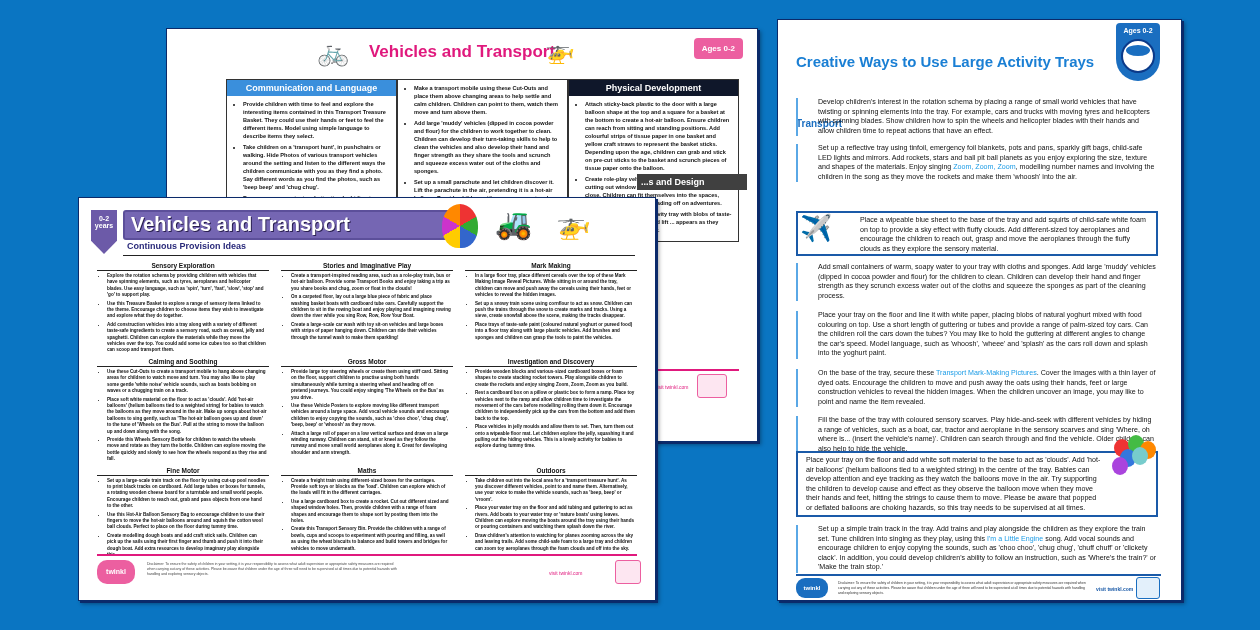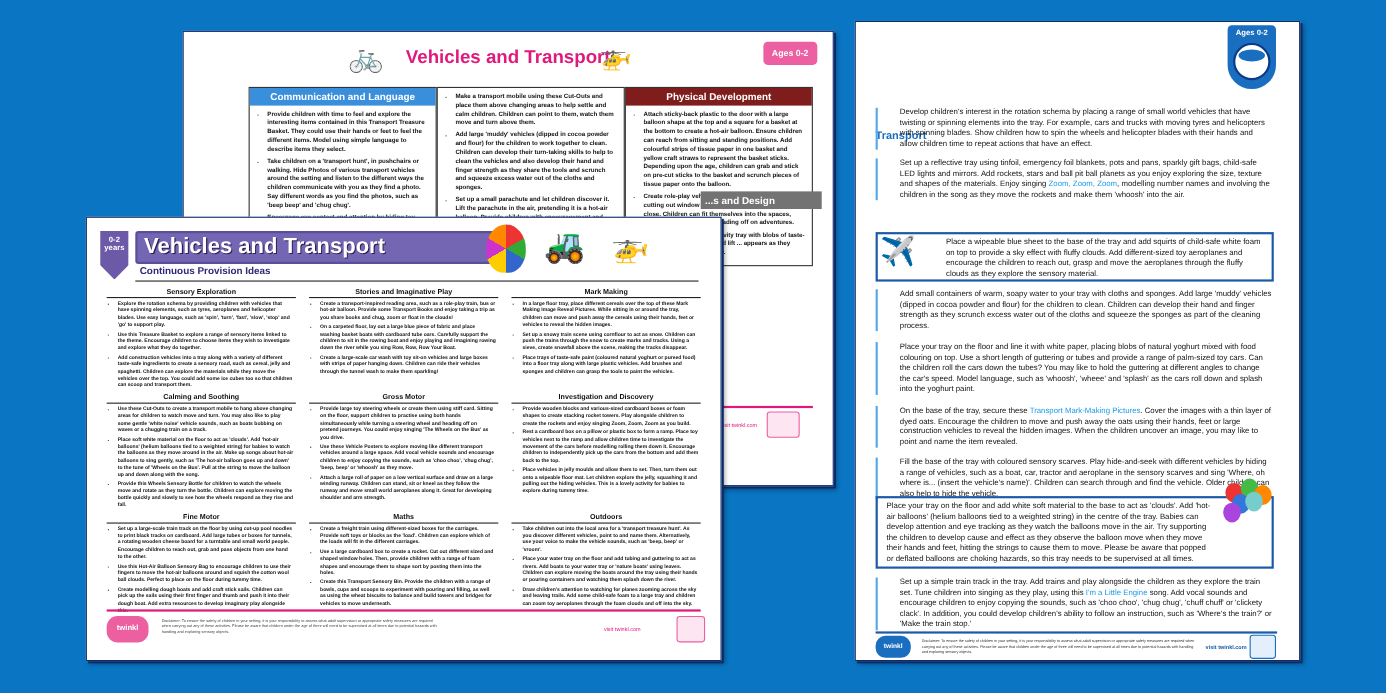--- a/index.html
+++ b/index.html
@@ -9,21 +9,21 @@
   #back{left:166px;top:28px;width:590px;height:412px;}
   #back .title{position:absolute;left:0;right:0;top:13px;text-align:center;font-size:17px;font-weight:bold;color:#e0197d;}
   #back .badge{position:absolute;right:14px;top:9px;background:#ec5fa0;color:#fff;font-size:8px;font-weight:bold;padding:6px 8px;border-radius:4px;}
   #back .bike{position:absolute;left:150px;top:8px;font-size:26px;}
   #back .heli{position:absolute;left:378px;top:8px;font-size:24px;}
   #back .cols{position:absolute;left:20px;top:50px;right:18px;display:flex;margin-left:39px;}
   #back .col{flex:1;border:1px solid #333;}
   #back .col .hd{color:#fff;font-size:9px;font-weight:bold;text-align:center;padding:3px 2px;}
   #back .col ul{margin:0;padding:4px 6px 4px 16px;font-size:5.6px;line-height:8px;font-weight:bold;color:#111;}
   #back .col li{margin-bottom:3px;}
-  #back .green-hd{position:absolute;left:470px;top:145px;width:102px;background:#737373;color:#fff;font-size:9px;font-weight:bold;padding:3px 4px;}
+  #back .green-hd{position:absolute;left:470px;top:145px;width:102px;background:#404040;color:#fff;font-size:9px;font-weight:bold;padding:3px 4px;}
   #back .visit{position:absolute;left:488px;top:355px;font-size:5px;color:#e0197d;}
   #back .logo2{position:absolute;left:530px;top:345px;width:28px;height:22px;border:1px solid #ec5fa0;border-radius:3px;background:#fde6f1;}
   #back .pinkline{position:absolute;left:20px;right:18px;top:340px;height:2px;background:#e0197d;}
 
   
   #front{left:78px;top:197px;width:576px;height:402px;}
   #front .shield{position:absolute;left:12px;top:12px;width:26px;height:44px;background:#6c5aa8;color:#fff;font-size:7px;font-weight:bold;text-align:center;padding-top:5px;clip-path:polygon(0 0,100% 0,100% 70%,50% 100%,0 70%);box-sizing:border-box;}
   #front .banner{position:absolute;left:44px;top:12px;width:340px;height:26px;background:#7566b3;border:2px solid #5c4f9a;border-radius:3px;}
   #front .banner span{position:absolute;left:6px;top:1px;color:#fff;font-size:20px;font-weight:bold;text-shadow:1px 1px 0 #2a2050;}
   #front .sub{position:absolute;left:48px;top:43px;font-size:9px;font-weight:bold;color:#2a2a7a;}
@@ -79,21 +79,21 @@
       </ul>
     </div>
     <div class="col">
       <ul>
         <li>Make a transport mobile using these Cut-Outs and place them above changing areas to help settle and calm children. Children can point to them, watch them move and turn above them.</li>
         <li>Add large 'muddy' vehicles (dipped in cocoa powder and flour) for the children to work together to clean. Children can develop their turn-taking skills to help to clean the vehicles and also develop their hand and finger strength as they share the tools and scrunch and squeeze excess water out of the cloths and sponges.</li>
         <li>Set up a small parachute and let children discover it. Lift the parachute in the air, pretending it is a hot-air balloon. Provide children with encouragement and model how to</li>
       </ul>
     </div>
     <div class="col">
-      <div class="hd" style="background:#7f1d1d">Physical Development</div>
+      <div class="hd" style="background:#0f172a">Physical Development</div>
       <ul>
         <li>Attach sticky-back plastic to the door with a large balloon shape at the top and a square for a basket at the bottom to create a hot-air balloon. Ensure children can reach from sitting and standing positions. Add colourful strips of tissue paper in one basket and yellow craft straws to represent the basket sticks. Depending upon the age, children can grab and stick on pre-cut sticks to the basket and scrunch pieces of tissue paper onto the balloon.</li>
         <li>Create role-play vehicles using large cardboard boxes, cutting out window holes and a door to open and close. Children can fit themselves into the spaces, finding their seat before heading off on adventures.</li>
         <li>Place toy trains into an activity tray with blobs of taste-safe ... can reach, grasp and lift ... appears as they push ... make tracks appear.</li>
       </ul>
     </div>
   </div>
   <div class="green-hd">...s and Design</div>
   <div class="pinkline"></div>
   <div class="visit">visit twinkl.com</div>
@@ -187,20 +187,21 @@
   </div>
 
   <div class="foot"></div>
   <div class="tlogo">twinkl foundations</div>
   <div class="disc">Disclaimer: To ensure the safety of children in your setting, it is your responsibility to assess what adult supervision or appropriate safety measures are required when carrying out any of these activities. Please be aware that children under the age of three will need to be supervised at all times due to potential hazards with handling and exploring sensory objects.</div>
   <div class="visit">visit twinkl.com</div>
   <div class="logo2"></div>
 </div>
 
 <div class="page" id="right">
+  <div class="title">Creative Ways to Use Large Activity Trays</div>
   <div class="subtitle">Transport</div>
   <div class="agebadge">
     <span>Ages 0-2</span>
     <div class="tray"></div>
   </div>
 
   <div class="para" style="top:78px">Develop children's interest in the rotation schema by placing a range of small world vehicles that have twisting or spinning elements into the tray. For example, cars and trucks with moving tyres and helicopters with spinning blades. Show children how to spin the wheels and helicopter blades with their hands and allow children time to repeat actions that have an effect.</div>
 
   <div class="para" style="top:124px">
     <span>Set up a reflective tray using tinfoil, emergency foil blankets, pots and pans, sparkly gift bags, child-safe LED lights and mirrors. Add rockets, stars and ball pit ball planets as you enjoy exploring the size, texture and shapes of the materials. Enjoy singing </span><span class="hl">Zoom, Zoom, Zoom</span><span>, modelling number names and involving the children in the song as they move the rockets and make them 'whoosh' into the air.</span>

